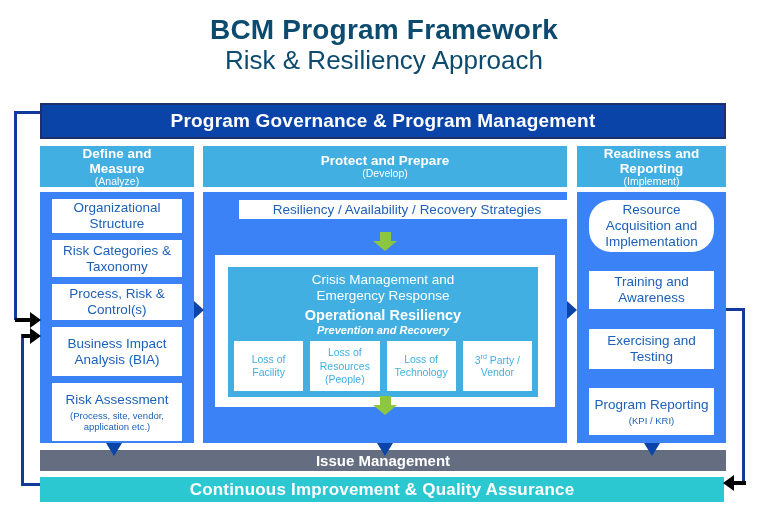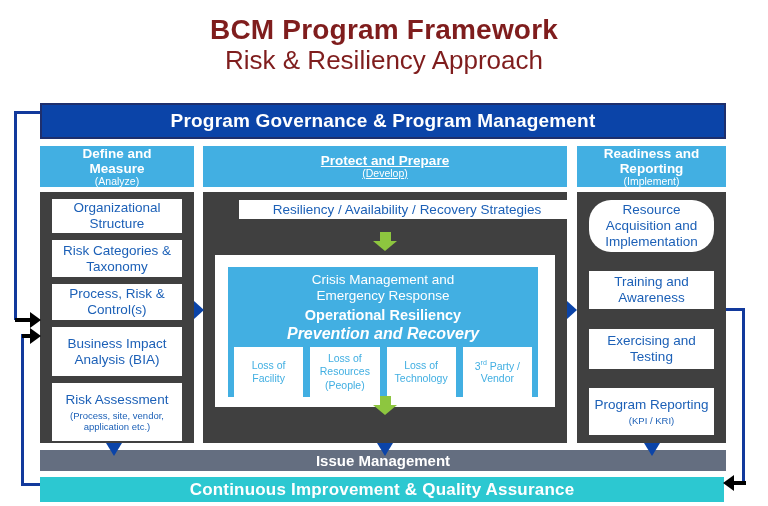--- a/index.html
+++ b/index.html
@@ -3,21 +3,21 @@
 <meta charset="utf-8">
 <style>
   * { margin:0; padding:0; box-sizing:border-box; }
   html,body { background:#ffffff; }
   #canvas {
     position:relative; width:768px; height:506px; background:#ffffff;
     font-family:"Liberation Sans", sans-serif; overflow:hidden;
   }
 
   
-  .title-block { position:absolute; top:14px; left:0; width:768px; text-align:center; color:#7f1d1d; }
+  .title-block { position:absolute; top:14px; left:0; width:768px; text-align:center; color:#0c4a6e; }
   .title-main { font-size:28px; font-weight:bold; letter-spacing:.2px; line-height:1.15; }
   .title-sub  { font-size:26px; line-height:1.15; }
 
   
   .gov-bar {
     position:absolute; left:40px; top:103px; width:686px; height:36px;
     background:#0b44a8; border:2px solid #1e2f6d;
     display:flex; align-items:center; justify-content:center;
     color:#fff; font-size:19px; font-weight:bold; letter-spacing:.2px;
   }
@@ -25,26 +25,26 @@
   
   .col-header {
     position:absolute; top:146px; height:41px; background:#42afe2;
     display:flex; flex-direction:column; align-items:center; justify-content:center;
     color:#fff; text-align:center; line-height:1.12;
   }
   .col-header .h-title { font-size:13.5px; font-weight:bold; }
   .col-header .h-sub   { font-size:10.5px; }
   #hdr-left   { left:40px;  width:154px; }
   #hdr-left .h-title { max-width:100px; }
-  #hdr-mid    { left:203px; width:364px;text-decoration:underline; }
+  #hdr-mid    { left:203px; width:364px; }
   #hdr-right  { left:577px; width:149px; }
   #hdr-right .h-title { max-width:116px; }
 
   
-  .col-container { position:absolute; top:192px; height:251px; background:#404040; }
+  .col-container { position:absolute; top:192px; height:251px; background:#3b82f6; }
   #col-left  { left:40px;  width:154px; padding:7px 12px 18px;
                display:flex; flex-direction:column; gap:7px; }
   #col-mid   { left:203px; width:364px; }
   #col-right { left:577px; width:149px; padding:8px 12px;
                display:flex; flex-direction:column; justify-content:space-between; }
 
   .white-box {
     background:#fff; color:#1c60b7; text-align:center;
     display:flex; flex-direction:column; align-items:center; justify-content:center;
     font-size:13.5px; line-height:1.18; padding:2px 4px;
@@ -63,21 +63,21 @@
   }
   .inner-panel { position:absolute; left:12px; top:63px; width:340px; height:152px; background:#fff; }
   .crisis-box {
     position:absolute; left:13px; top:12px; width:310px; height:130px;
     background:#42afe2; color:#fff; text-align:center;
     display:flex; flex-direction:column; align-items:center;
     padding-top:5px;
   }
   .crisis-line  { font-size:13.5px; line-height:1.22; }
   .crisis-title { font-size:14.5px; font-weight:bold; margin-top:3px; line-height:1.1; }
-  .crisis-tag   { font-size:16px; font-weight:bold; font-style:italic; line-height:1.2; }
+  .crisis-tag   { font-size:11px; font-weight:bold; font-style:italic; line-height:1.2; }
   .loss-row {
     display:flex; gap:7px; margin-top:4px; padding:0 6px; width:100%;
     height:50px;
   }
   .loss-box {
     flex:1 1 0; background:#fff; color:#42afe2; font-size:10.5px; line-height:1.25;
     display:flex; align-items:center; justify-content:center; text-align:center; padding:2px 3px;
   }
   .loss-box .sup { font-size:7px; vertical-align:super; }
   .validation-bar {

